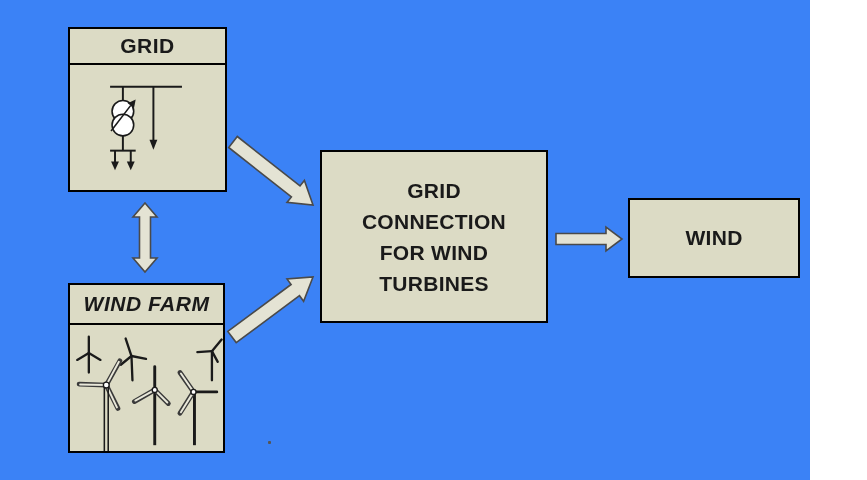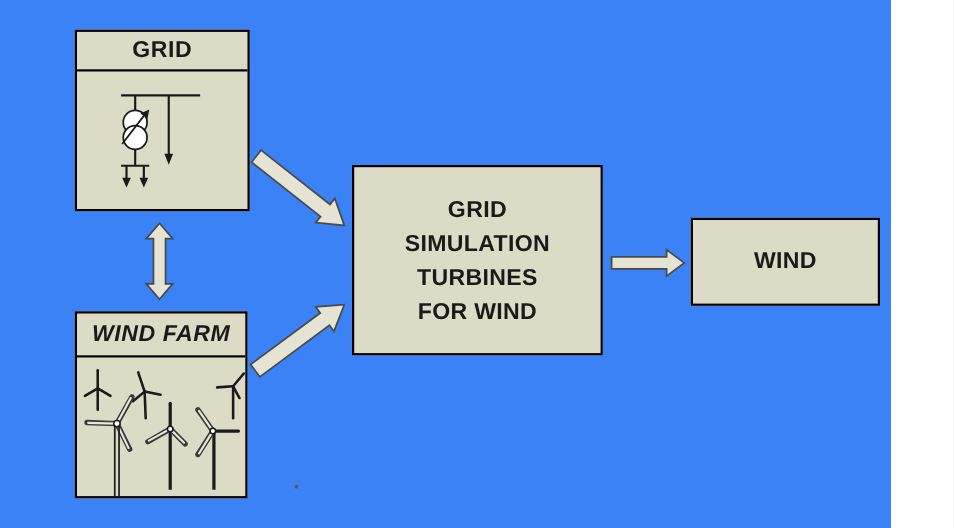--- a/index.html
+++ b/index.html
@@ -162,23 +162,23 @@
             <line x1="127" y1="69" x2="114" y2="90"></line>
           </g>
           <circle cx="127" cy="69" r="2.6" fill="#ffffff" stroke="#1a1a1a" stroke-width="1.4"></circle>
         </g>
       </svg>
     </div>
   </div>
 
   <div class="node" id="requirements-box">
     <div>GRID</div>
-    <div>SIMULATION</div>
+    <div>CONNECTION</div>
+    <div>FOR WIND</div>
     <div>TURBINES</div>
-    <div>FOR WIND</div>
   </div>
 
   <div class="node" id="simulation-box">
     <div>WIND</div>
   </div>
 
   <div class="speck"></div>
 
 </div>
 

